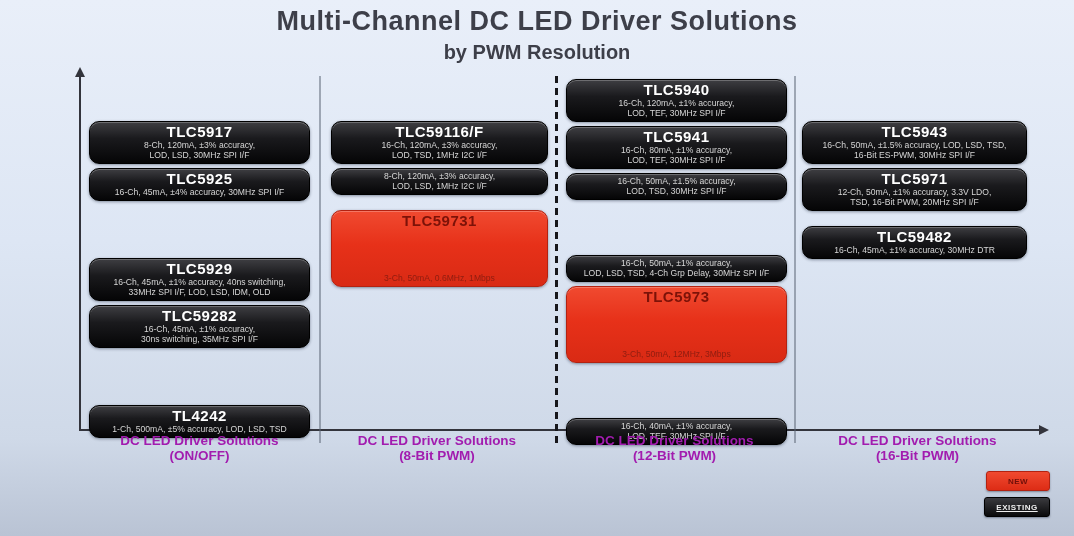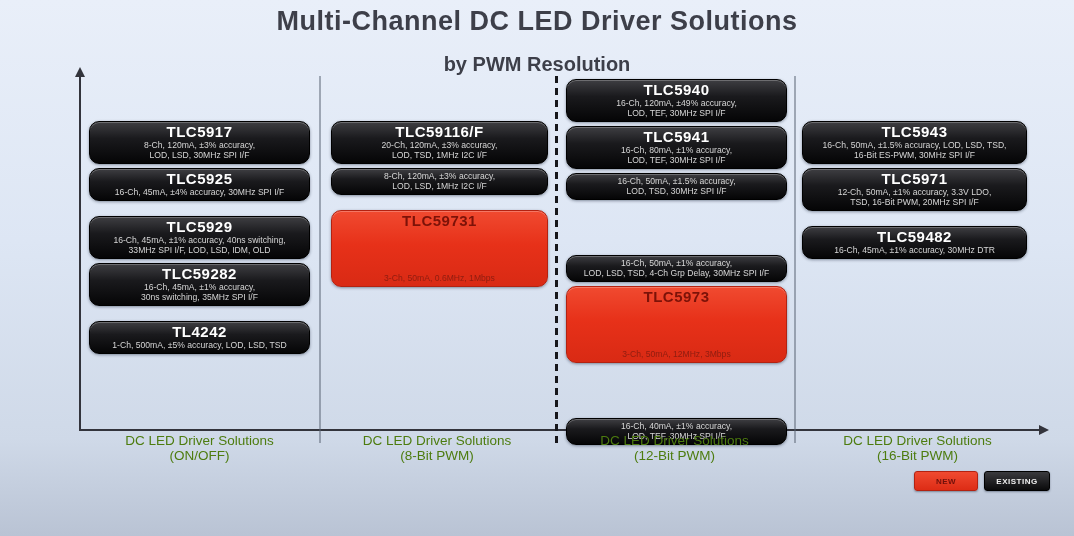--- a/index.html
+++ b/index.html
@@ -3,38 +3,38 @@
 <meta charset="utf-8">
 <style>
   html,body{margin:0;padding:0;}
   body{
     width:1074px;height:536px;position:relative;overflow:hidden;
     font-family:"Liberation Sans",sans-serif;
     background:linear-gradient(180deg,#e9eff9 0%,#dde6f4 45%,#cfd9e8 82%,#b9c3d4 100%);
   }
   .titles{position:absolute;top:6px;left:0;width:100%;text-align:center;color:#3d3f49;}
   .main-title{font-size:27px;font-weight:bold;letter-spacing:.5px;}
-  .sub-title{font-size:20px;font-weight:bold;margin-top:16px;}
+  .sub-title{font-size:20px;font-weight:bold;margin-top:4px;}
 
   
   .y-axis{position:absolute;left:79px;top:76px;width:2px;height:353px;background:#33343c;}
   .y-arrow{position:absolute;left:75px;top:67px;width:0;height:0;
     border-left:5px solid transparent;border-right:5px solid transparent;border-bottom:10px solid #33343c;}
   .x-axis{position:absolute;left:79px;top:429px;width:962px;height:2px;background:#33343c;}
   .x-arrow{position:absolute;left:1039px;top:425px;width:0;height:0;
     border-top:5px solid transparent;border-bottom:5px solid transparent;border-left:10px solid #33343c;}
 
   .sep-solid{position:absolute;top:76px;width:2px;height:367px;background:rgba(88,98,114,.5);}
   .sep1{left:319px;} .sep3{left:794px;}
   .sep-dashed{position:absolute;left:555px;top:76px;width:3px;height:369px;
     background:repeating-linear-gradient(180deg,#17171b 0 7px,transparent 7px 12px);}
 
   
   .col{position:absolute;top:75px;display:flex;flex-direction:column;}
-  .col1{left:89px;width:221px;padding-top:46px;}
+  .col1{left:89px;width:221px;padding-top:46px;gap:42px;}
   .col2{left:331px;width:217px;padding-top:46px;}
   .col3{left:566px;width:221px;padding-top:4px;gap:40px;}
   .col4{left:802px;width:225px;padding-top:46px;}
   .group{display:flex;flex-direction:column;gap:4px;margin-bottom:15px;}
 
   .box{
     border-radius:10px;padding:2px 6px 3px 6px;text-align:center;
     box-shadow:0 1px 3px rgba(20,30,50,.45), inset 0 1px 0 rgba(255,255,255,.25);
   }
   .box.existing{
@@ -46,32 +46,32 @@
     border:1px solid #b32211;color:#7c1208;
   }
   .box-title{font-size:15px;font-weight:bold;line-height:16px;letter-spacing:.5px;}
   .box.existing .box-title{color:#ffffff;}
   .box.new .box-title{color:#7c1208;}
   .box-spec{font-size:8.6px;line-height:10px;}
   .box.existing .box-spec{color:#d6d6d6;}
   .box.new .box-spec{color:#8e1d10;margin-top:44px;}
 
   
-  .axis-label{position:absolute;top:433px;text-align:center;color:#4d7c0f;font-weight:normal;}
+  .axis-label{position:absolute;top:433px;text-align:center;color:#a21caf;font-weight:bold;}
   .axis-label .l1{font-size:13.5px;line-height:15px;}
   .axis-label .l2{font-size:13.5px;line-height:15px;}
   .lab1{left:80px;width:239px;} .lab2{left:319px;width:236px;}
   .lab3{left:555px;width:239px;} .lab4{left:794px;width:247px;}
 
   
-  .legend{position:absolute;right:24px;top:471px;display:flex;flex-direction:row;gap:6px;align-items:flex-end;}
+  .legend{position:absolute;right:24px;top:471px;display:flex;flex-direction:column;gap:6px;align-items:flex-end;}
   .legend-chip{width:62px;height:18px;border-radius:3px;display:flex;align-items:center;justify-content:center;
     font-size:8px;font-weight:bold;letter-spacing:.5px;box-shadow:0 1px 2px rgba(20,30,50,.4);}
   .legend-new{background:linear-gradient(180deg,#f04a30,#dd2c15);border:1px solid #b32211;color:#70100a;}
-  .legend-existing{background:linear-gradient(180deg,#3a3a3e,#0a0a0b);border:1px solid #000;color:#eee;width:64px;}
+  .legend-existing{background:linear-gradient(180deg,#3a3a3e,#0a0a0b);border:1px solid #000;color:#eee;width:64px;text-decoration:underline;}
 </style>
 </head>
 <body>
 
 <div class="titles">
   <div class="main-title">Multi-Channel DC LED Driver Solutions</div>
   <div class="sub-title">by PWM Resolution</div>
 </div>
 
 <div class="y-axis"></div>
@@ -111,40 +111,40 @@
       <div class="box existing">
         <div class="box-title">TL4242</div>
         <div class="box-spec">1-Ch, 500mA, ±5% accuracy, LOD, LSD, TSD</div>
       </div>
     </div>
   </div>
 <div class="col col2">
     <div class="group">
       <div class="box existing">
         <div class="box-title">TLC59116/F</div>
-        <div class="box-spec">20-Ch, 120mA, ±3% accuracy,</div>
+        <div class="box-spec">16-Ch, 120mA, ±3% accuracy,</div>
         <div class="box-spec">LOD, TSD, 1MHz I2C I/F</div>
       </div>
       <div class="box existing">
         <div class="box-spec">8-Ch, 120mA, ±3% accuracy,</div>
         <div class="box-spec">LOD, LSD, 1MHz I2C I/F</div>
       </div>
     </div>
     <div class="group">
       <div class="box new">
         <div class="box-title">TLC59731</div>
         <div class="box-spec">3-Ch, 50mA, 0.6MHz, 1Mbps</div>
       </div>
     </div>
   </div>
 <div class="col col3">
     <div class="group">
       <div class="box existing">
         <div class="box-title">TLC5940</div>
-        <div class="box-spec">16-Ch, 120mA, ±49% accuracy,</div>
+        <div class="box-spec">16-Ch, 120mA, ±1% accuracy,</div>
         <div class="box-spec">LOD, TEF, 30MHz SPI I/F</div>
       </div>
       <div class="box existing">
         <div class="box-title">TLC5941</div>
         <div class="box-spec">16-Ch, 80mA, ±1% accuracy,</div>
         <div class="box-spec">LOD, TEF, 30MHz SPI I/F</div>
       </div>
       <div class="box existing">
         <div class="box-spec">16-Ch, 50mA, ±1.5% accuracy,</div>
         <div class="box-spec">LOD, TSD, 30MHz SPI I/F</div>

